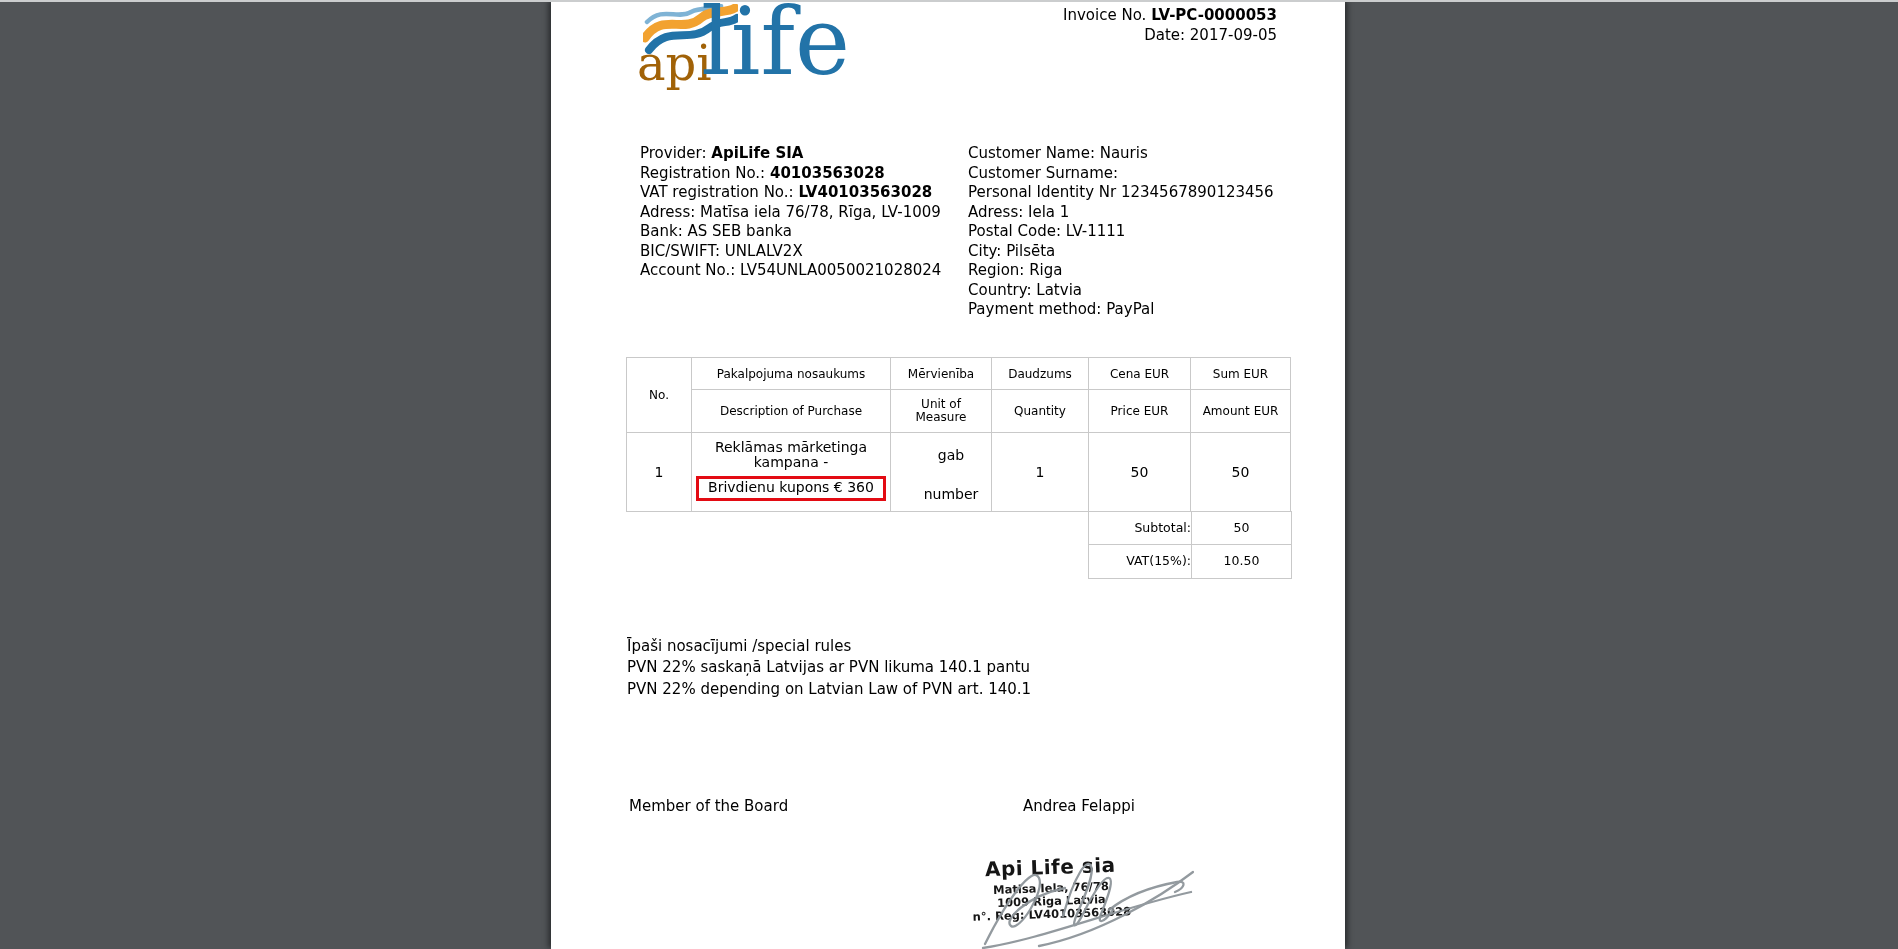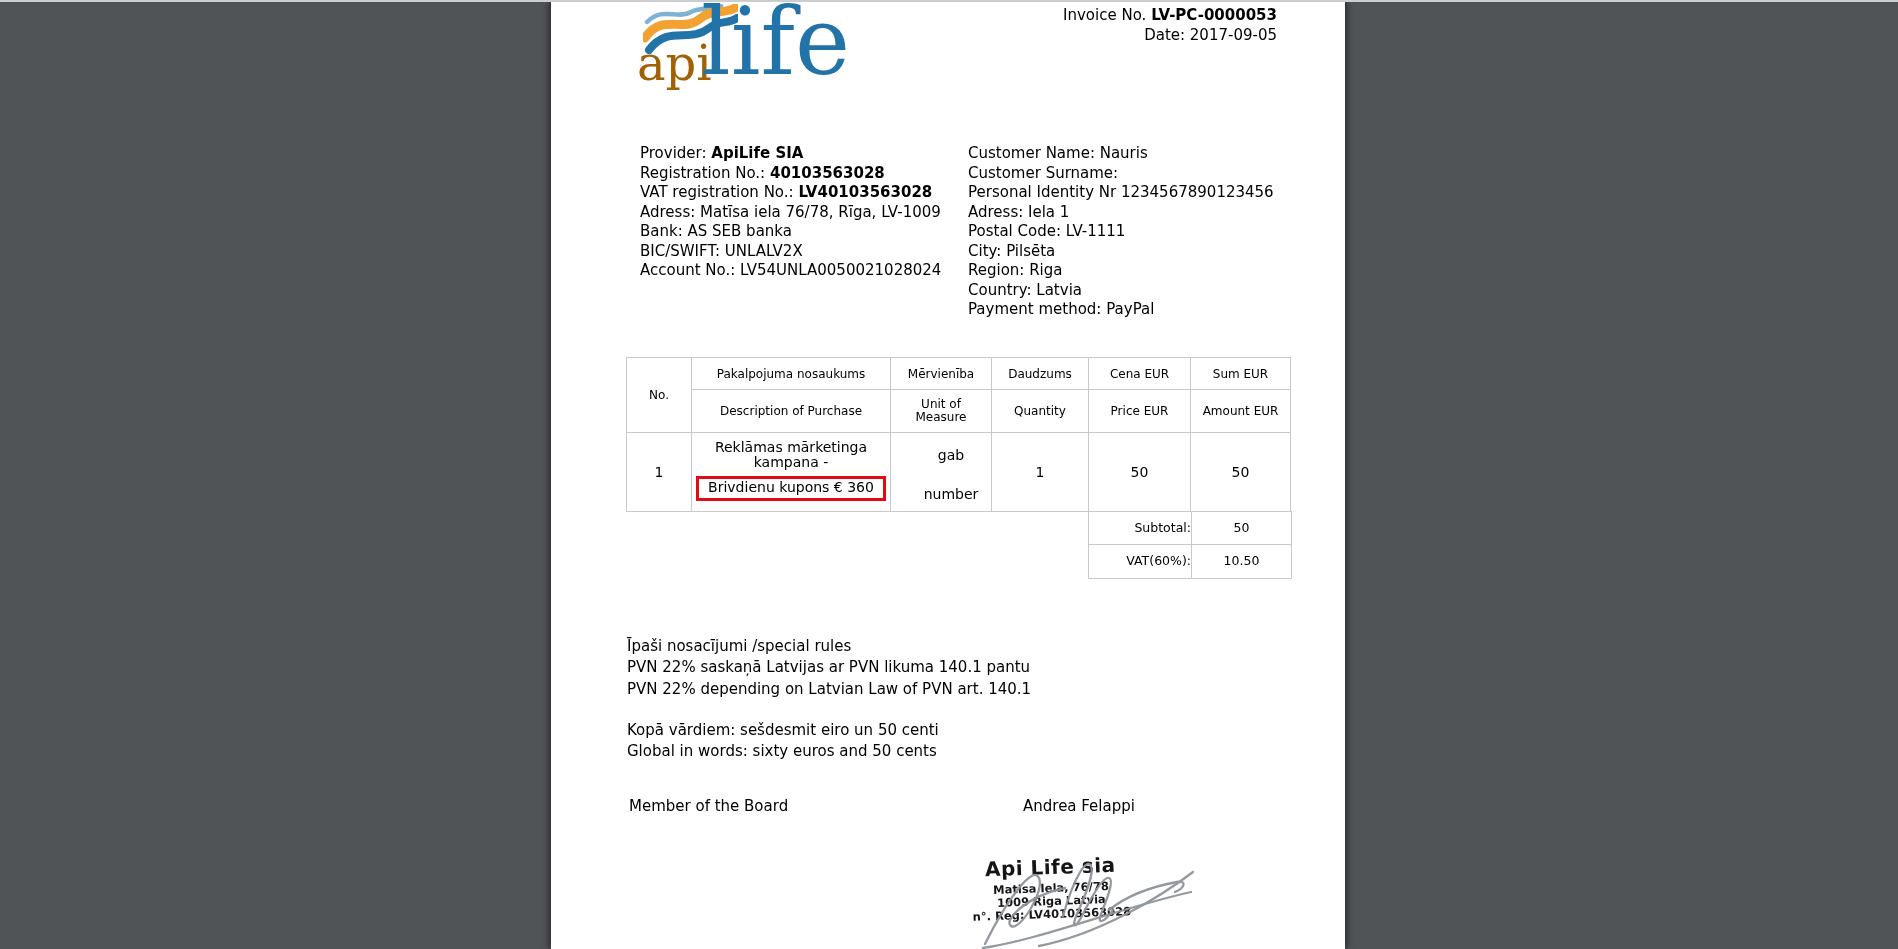--- a/index.html
+++ b/index.html
@@ -151,36 +151,32 @@
     <colgroup>
         <col style="width:103px">
         <col style="width:100px">
       </colgroup>
     <tbody>
         <tr class="r1">
       <td class="lab">Subtotal:</td>
       <td class="val">50</td>
     </tr>
     <tr class="r2">
-      <td class="lab">VAT(60%):</td>
+      <td class="lab">VAT(15%):</td>
       <td class="val">10.50</td>
     </tr>
   </tbody>
     </table>
 
   <div class="notes">
     <div>Īpaši nosacījumi /special rules</div>
     <div>PVN 22% saskaņā Latvijas ar PVN likuma 140.1 pantu</div>
     <div>PVN 22% depending on Latvian Law of PVN art. 140.1</div>
   </div>
 
-  <div class="amount-words">
-    <div>Kopā vārdiem: sešdesmit eiro un 50 centi</div>
-    <div>Global in words: sixty euros and 50 cents</div>
-  </div>
 
   <div class="sig-left">Member of the Board</div>
   <div class="sig-right">Andrea Felappi</div>
 
   <div class="stamp">
     <div class="co">Api Life sia</div>
     <div class="ln">Matisa Iela, 76/78</div>
     <div class="ln">1009 Riga Latvia</div>
     <div class="ln">n°. Reg: LV40103563028</div>
   </div>

